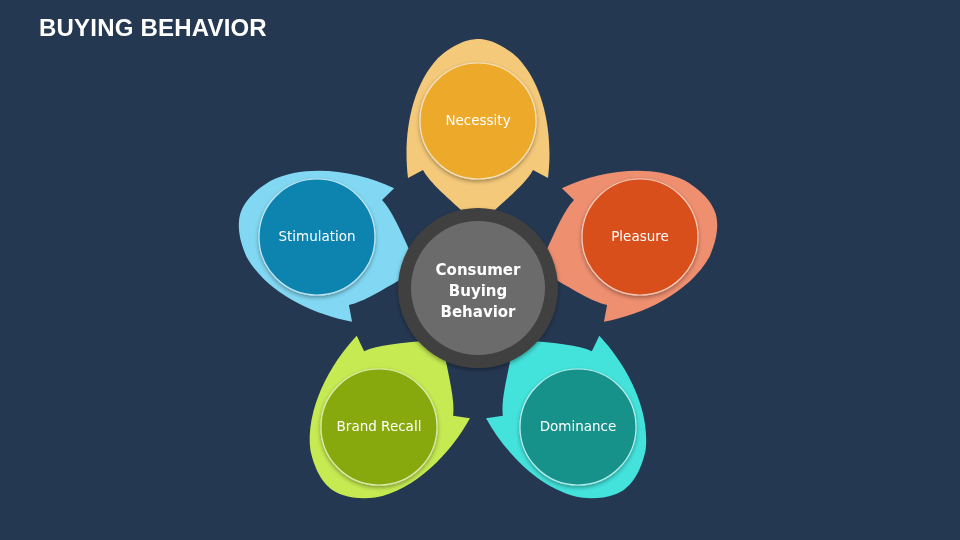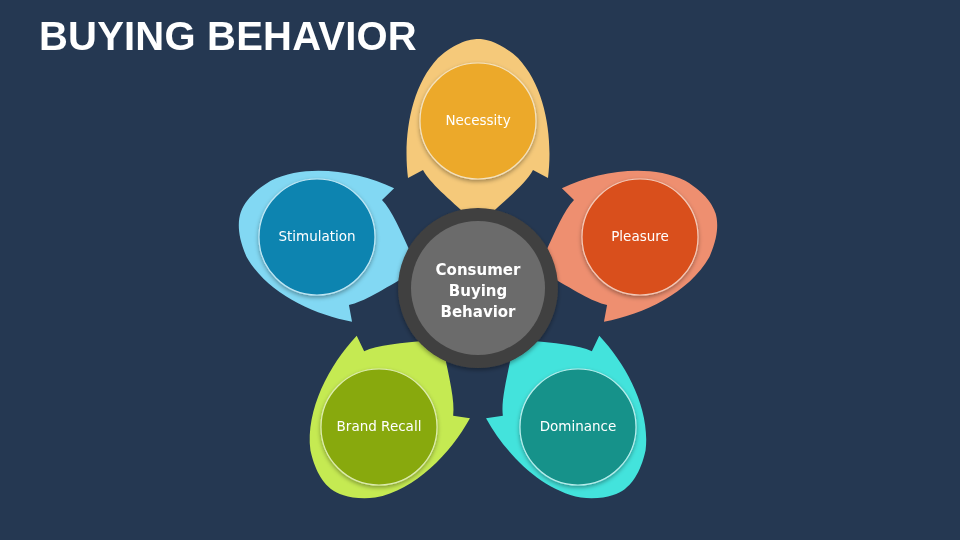--- a/index.html
+++ b/index.html
@@ -1,17 +1,17 @@
 <!DOCTYPE html>
 <html><head>
 <meta charset="utf-8">
 <style>
   html, body { margin:0; padding:0; }
   body { width:960px; height:540px; background:#253852; overflow:hidden; position:relative; font-family:"Liberation Sans", sans-serif; }
-  .title { position:absolute; left:39px; top:14px; color:#ffffff; font-weight:bold; font-size:40px; letter-spacing:0.2px; margin:0; }
+  .title { position:absolute; left:39px; top:14px; color:#ffffff; font-weight:bold; font-size:24px; letter-spacing:0.2px; margin:0; }
   svg { position:absolute; left:0; top:0; }
   .lbl { font-family:"DejaVu Sans", sans-serif; fill:#ffffff; font-size:13.5px; text-anchor:middle; dominant-baseline:middle; }
   .clbl { font-family:"DejaVu Sans", sans-serif; fill:#ffffff; font-size:15px; font-weight:bold; text-anchor:middle; }
 </style>
 </head>
 <body style="background: rgb(37, 56, 82);">
 
 <h1 class="title">BUYING BEHAVIOR</h1>
 
 <svg width="960" height="540" viewBox="0 0 960 540">

